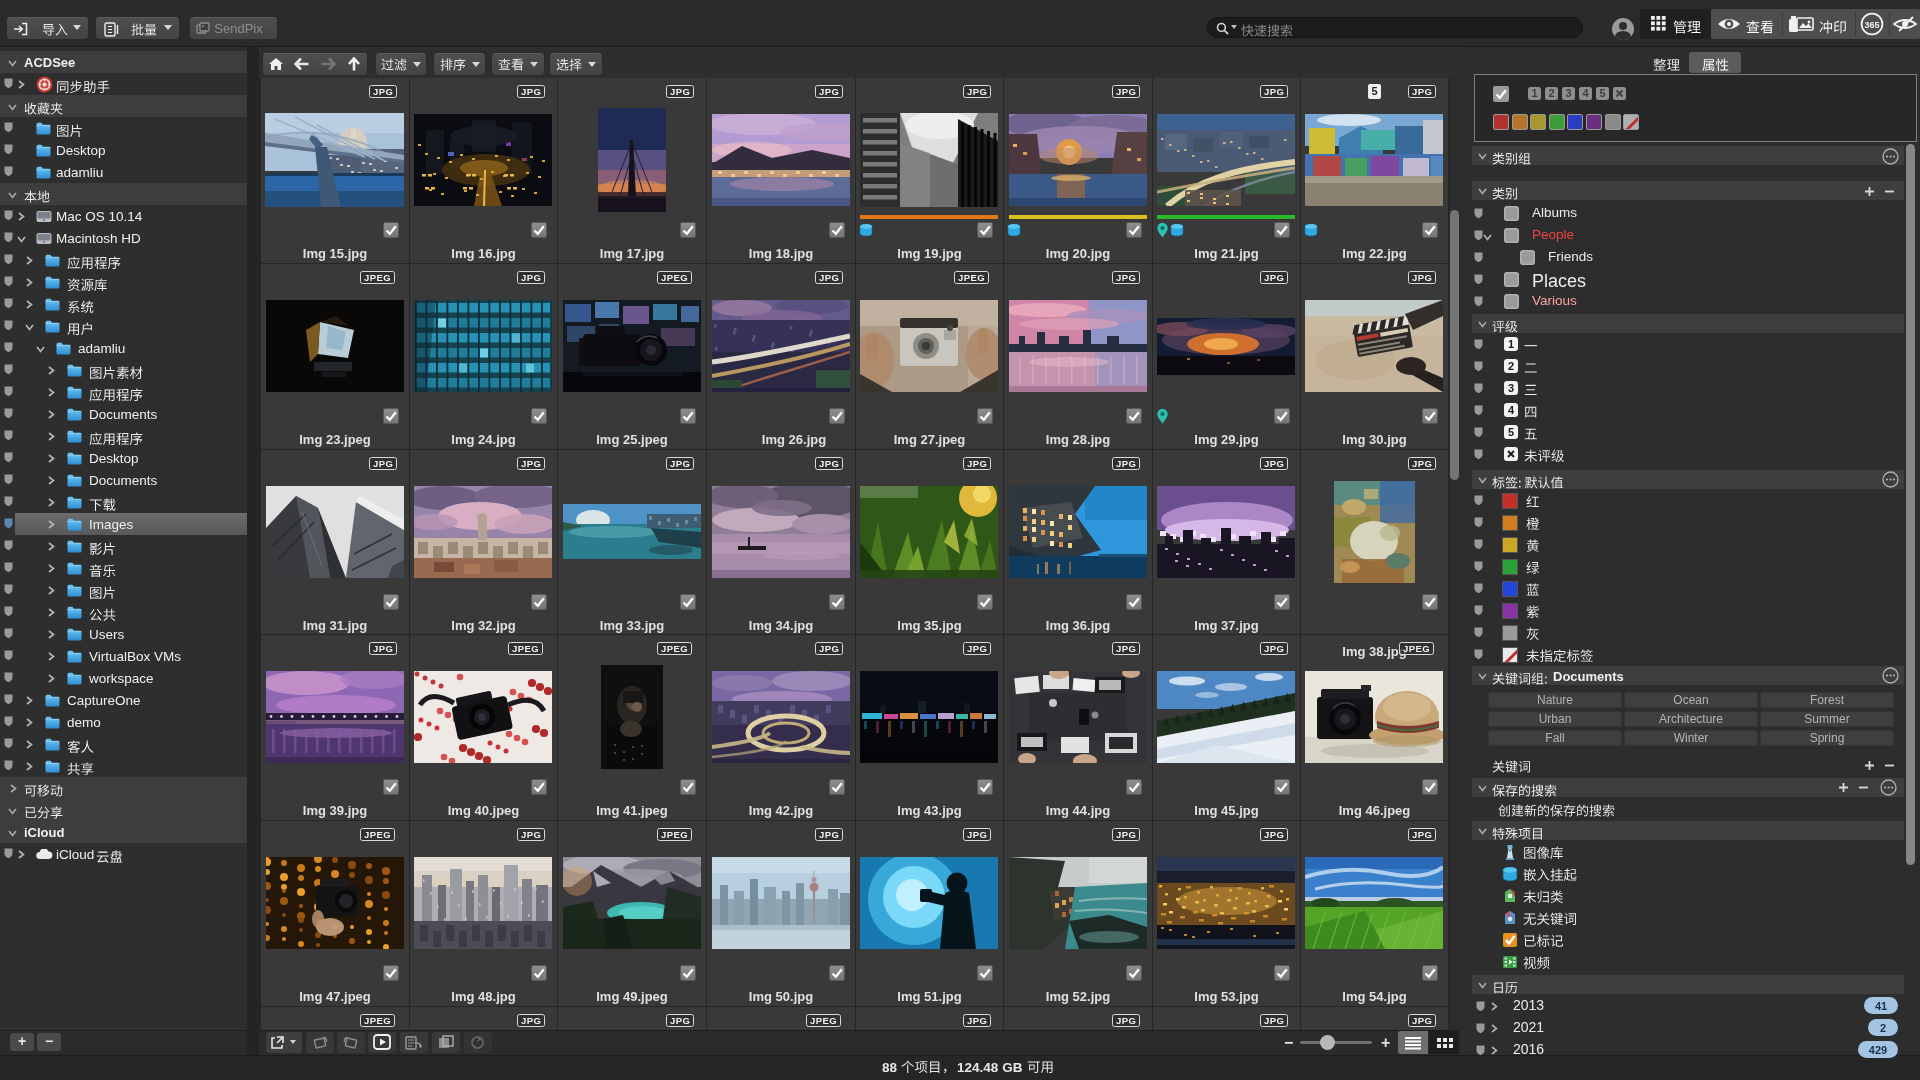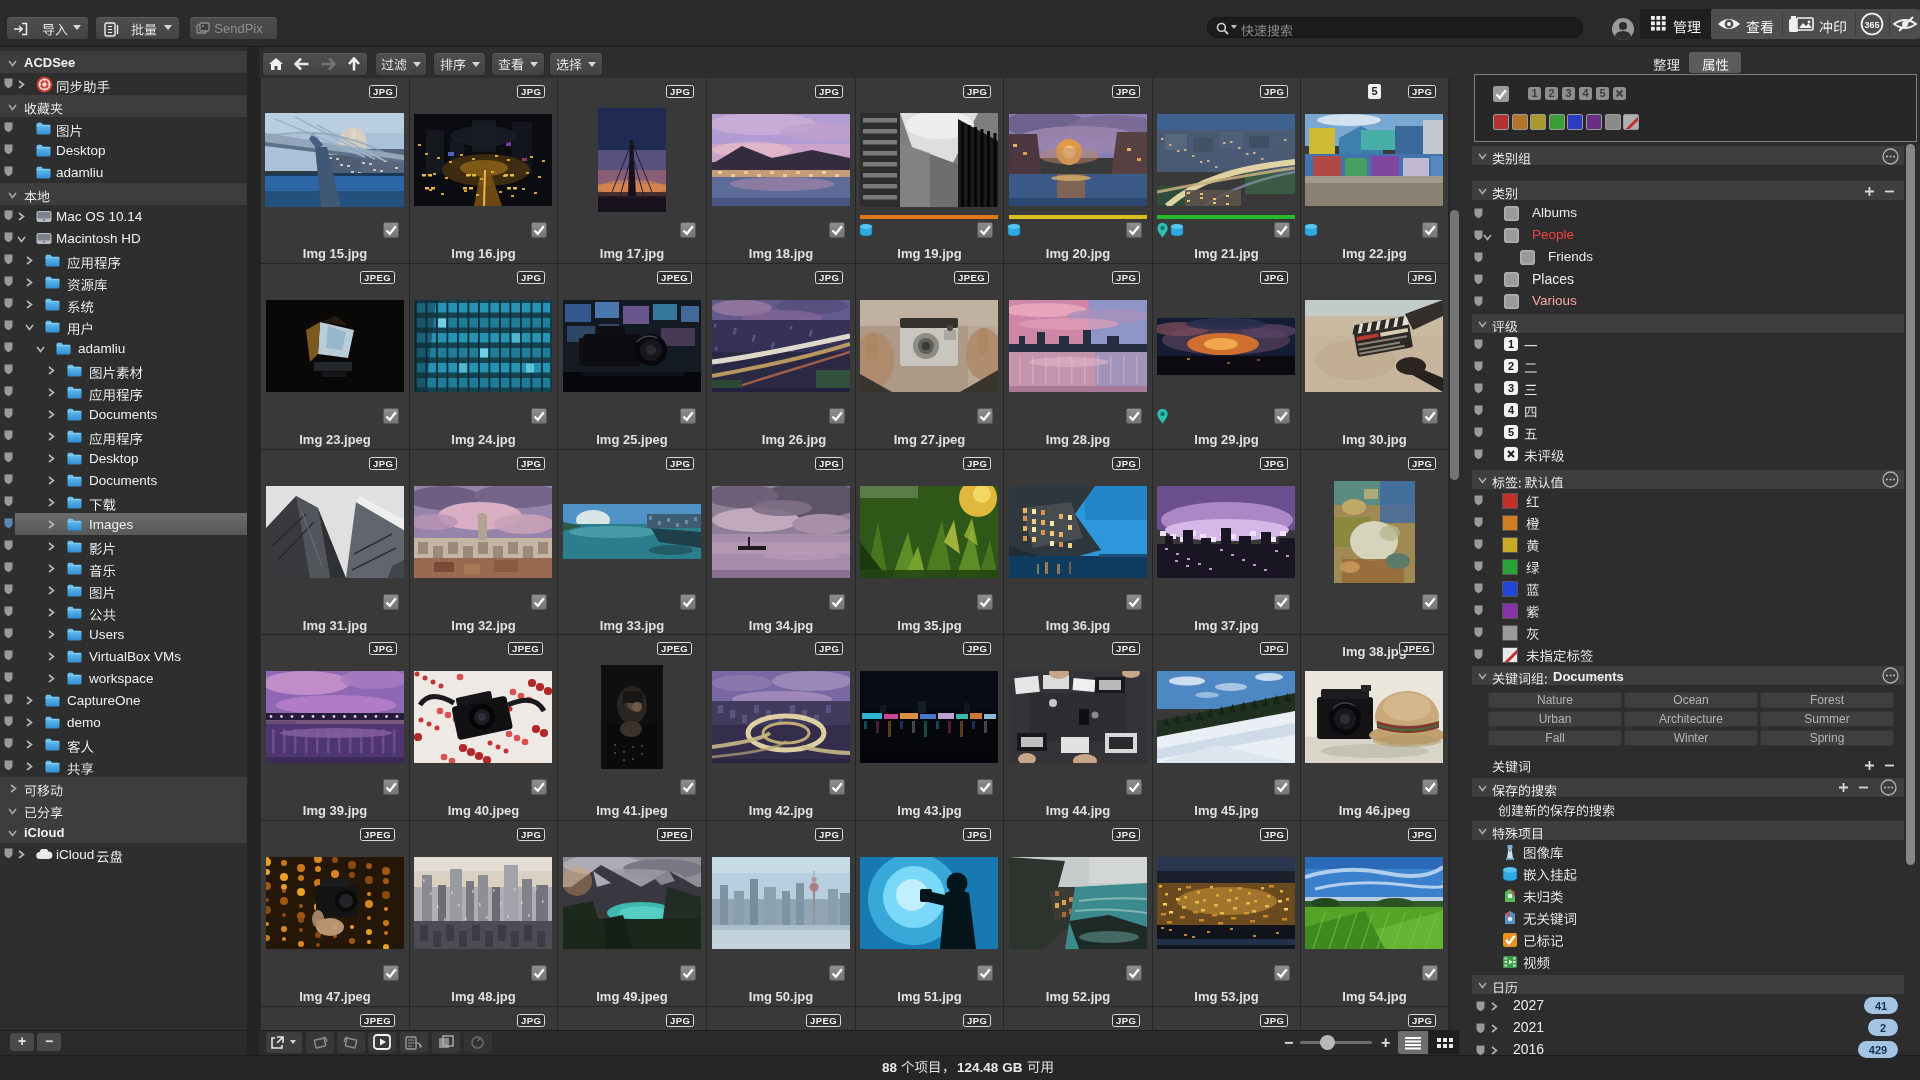--- a/index.html
+++ b/index.html
@@ -2088,21 +2088,21 @@
     <span class="abs" style="left:1532px;top:227px;color:#ef4444;font-size:13.5px">People</span>
     <svg style="position:absolute;left:1474px;top:252px" width="9" height="11" viewBox="0 0 9 11">
       <path d="M.5.5 h8 v5.2 q0 2.6-4 4.6 q-4-2-4-4.6 z" fill="#9a9a9a"></path>
     </svg>
     <div class="abs" style="left:1520px;top:250px;width:15px;height:15px;background:#9a9a9a;border-radius:3.5px;box-shadow:inset 0 0 0 1.5px #b0b0b0"></div>
     <span class="abs" style="left:1548px;top:249px;color:#ececec;font-size:13.5px">Friends</span>
     <svg style="position:absolute;left:1474px;top:274px" width="9" height="11" viewBox="0 0 9 11">
       <path d="M.5.5 h8 v5.2 q0 2.6-4 4.6 q-4-2-4-4.6 z" fill="#9a9a9a"></path>
     </svg>
     <div class="abs" style="left:1504px;top:272px;width:15px;height:15px;background:#9a9a9a;border-radius:3.5px;box-shadow:inset 0 0 0 1.5px #b0b0b0"></div>
-    <span class="abs" style="left:1532px;top:271px;color:#ececec;font-size:14px">Places</span>
+    <span class="abs" style="left:1532px;top:271px;color:#ececec;font-size:18px">Places</span>
     <svg style="position:absolute;left:1474px;top:296px" width="9" height="11" viewBox="0 0 9 11">
       <path d="M.5.5 h8 v5.2 q0 2.6-4 4.6 q-4-2-4-4.6 z" fill="#9a9a9a"></path>
     </svg>
     <div class="abs" style="left:1504px;top:294px;width:15px;height:15px;background:#9a9a9a;border-radius:3.5px;box-shadow:inset 0 0 0 1.5px #b0b0b0"></div>
     <span class="abs" style="left:1532px;top:293px;color:#fca5a5;font-size:13.5px">Various</span>
     <div class="ph" style="top:314px"></div>
     <svg style="position:absolute;left:1478px;top:320px" width="9" height="8" viewBox="0 0 9 8">
       <path d="M1 2 L4.5 6.5 L8 2" stroke="#aaaaaa" stroke-width="1.6" fill="none"></path>
     </svg>
     <span class="abs" style="left:1492px;top:317px"><svg class="z" style="width:26.0px;height:13.0px;" viewBox="0 0 2000 1000" fill="#f0f0f0">
@@ -2394,21 +2394,21 @@
     <span class="abs" style="left:1492px;top:978px"><svg class="z" style="width:26.0px;height:13.0px;" viewBox="0 0 2000 1000" fill="#f0f0f0">
         <use href="#g65e5" x="0" y="880"></use>
         <use href="#g5386" x="1000" y="880"></use>
       </svg></span>
     <svg style="position:absolute;left:1476px;top:1001px" width="9" height="11" viewBox="0 0 9 11">
       <path d="M.5.5 h8 v5.2 q0 2.6-4 4.6 q-4-2-4-4.6 z" fill="#9a9a9a"></path>
     </svg>
     <svg style="position:absolute;left:1490px;top:1002px" width="8" height="9" viewBox="0 0 8 9">
       <path d="M2 1 L6.5 4.5 L2 8" stroke="#b0b0b0" stroke-width="1.6" fill="none"></path>
     </svg>
-    <span class="abs" style="left:1513px;top:997px;color:#ececec;font-size:14px">2027</span>
+    <span class="abs" style="left:1513px;top:997px;color:#ececec;font-size:14px">2013</span>
     <div class="cnt" style="left:1864px;top:997px;width:34px">41</div>
     <svg style="position:absolute;left:1476px;top:1023px" width="9" height="11" viewBox="0 0 9 11">
       <path d="M.5.5 h8 v5.2 q0 2.6-4 4.6 q-4-2-4-4.6 z" fill="#9a9a9a"></path>
     </svg>
     <svg style="position:absolute;left:1490px;top:1024px" width="8" height="9" viewBox="0 0 8 9">
       <path d="M2 1 L6.5 4.5 L2 8" stroke="#b0b0b0" stroke-width="1.6" fill="none"></path>
     </svg>
     <span class="abs" style="left:1513px;top:1019px;color:#ececec;font-size:14px">2021</span>
     <div class="cnt" style="left:1868px;top:1019px;width:30px">2</div>
     <svg style="position:absolute;left:1476px;top:1045px" width="9" height="11" viewBox="0 0 9 11">

